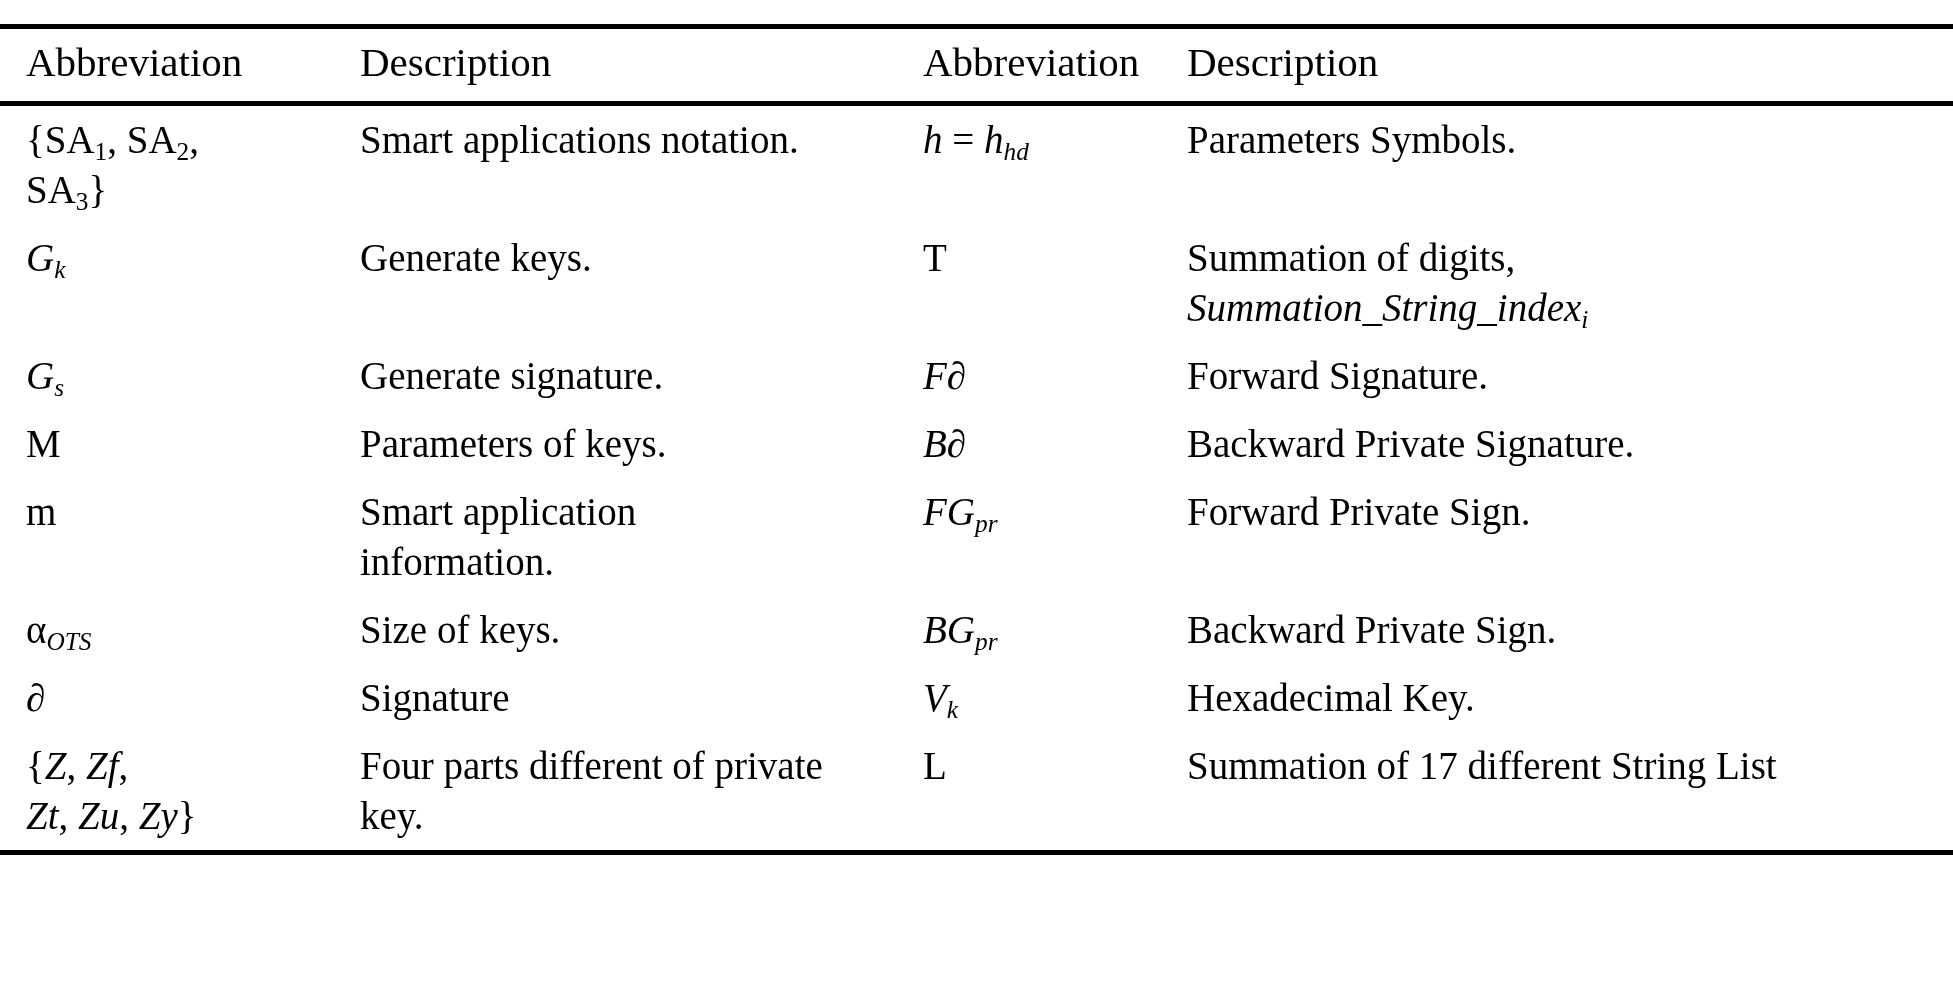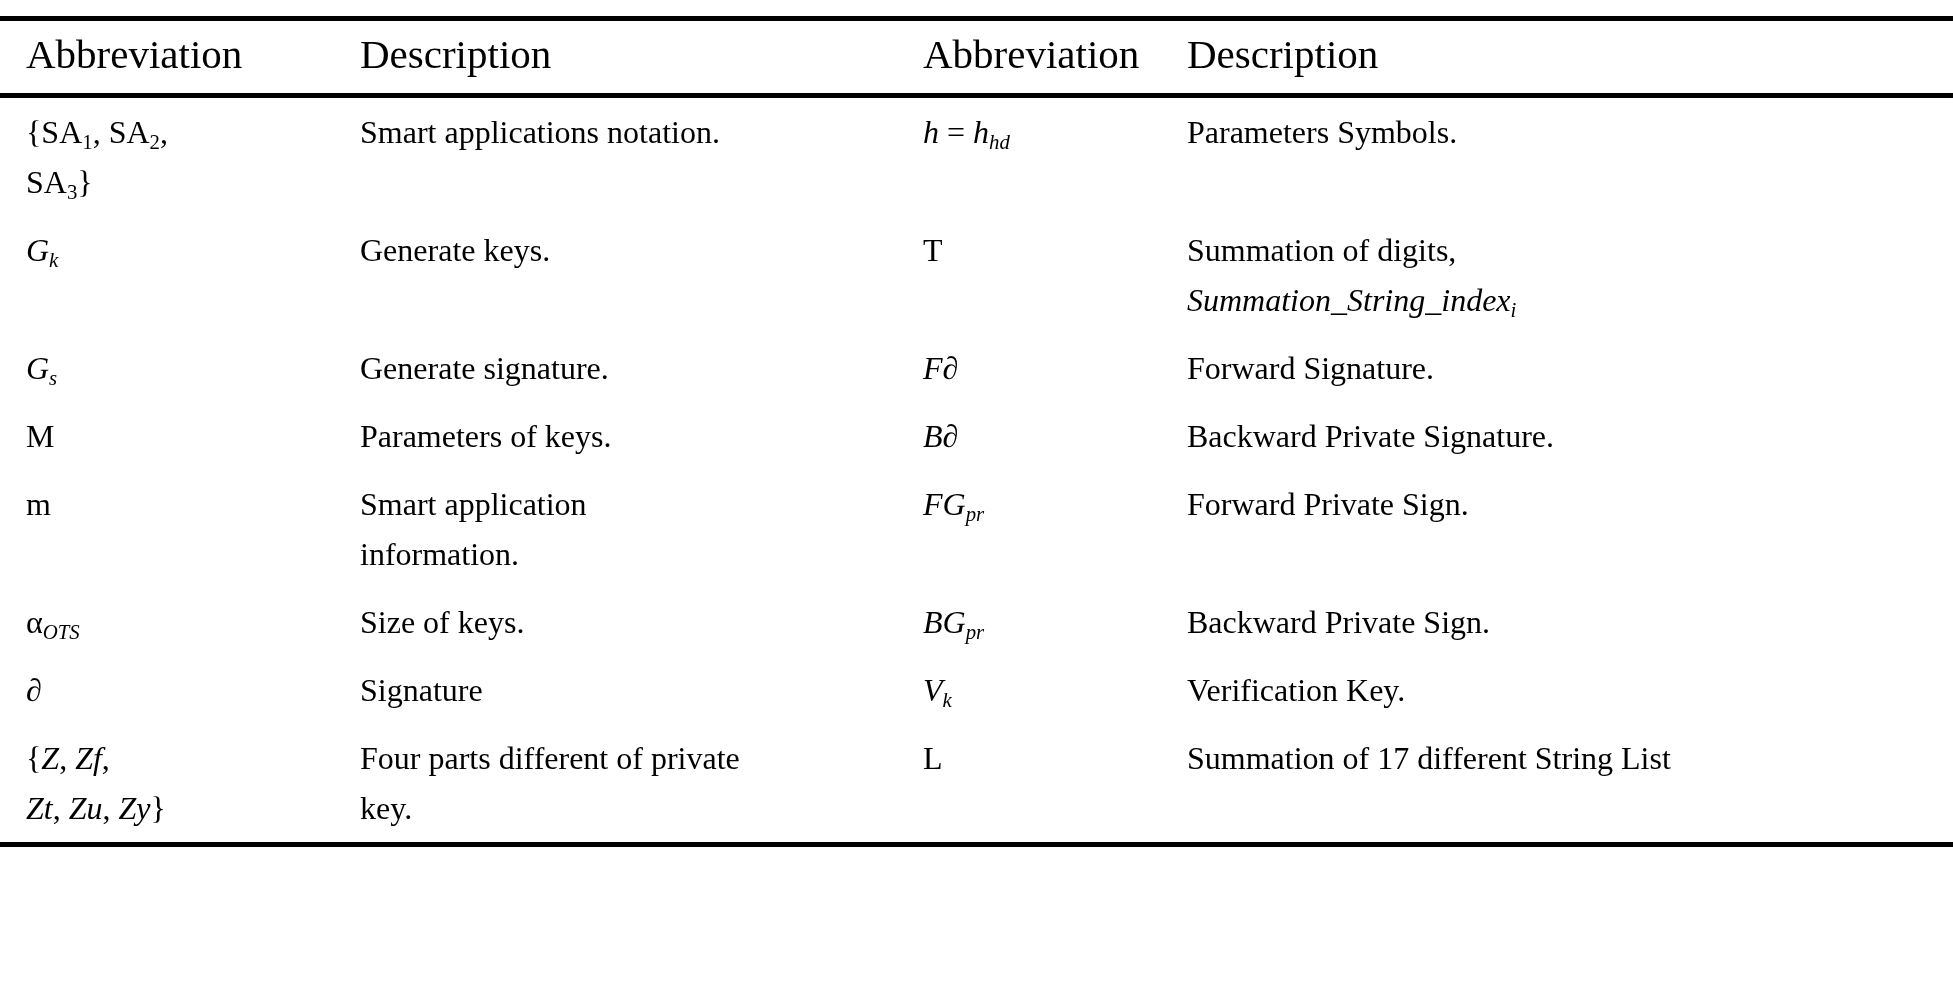--- a/index.html
+++ b/index.html
@@ -5,21 +5,21 @@
   html, body { margin: 0; padding: 0; background: #ffffff; }
   body {
     width: 1953px; height: 988px;
     font-family: "Liberation Serif", "DejaVu Serif", serif;
     color: #000000;
     overflow: hidden;
   }
   .sheet {
     box-sizing: border-box;
     width: 1924px; height: 988px;
-    padding-top: 16px;
+    padding-top: 24px;
     background: #ffffff;
   }
   table.abbrev {
     border-collapse: collapse;
     table-layout: fixed;
     width: 1953px;
     border-top: 5px solid #000000;
     border-bottom: 5px solid #000000;
   }
   col.c1 { width: 360px; }
@@ -30,21 +30,21 @@
     font-weight: normal;
     text-align: left;
     font-size: 41px;
     line-height: 50px;
     padding: 8px 0 14px 0;
     border-bottom: 5px solid #000000;
     white-space: nowrap;
     overflow: visible;
   }
   td {
-    font-size: 32px;
+    font-size: 39px;
     line-height: 50px;
     vertical-align: top;
     padding: 9px 0 9px 0;
   }
   th.first, td.first { padding-left: 26px; }
   sub {
     font-size: 65%;
     line-height: 0;
     vertical-align: -0.28em;
   }
@@ -103,21 +103,21 @@
         <tr>
           <td class="first"><span>α</span><sub class="it">OTS</sub></td>
           <td><span>Size of keys.</span></td>
           <td><span class="it">BG</span><sub class="it">pr</sub></td>
           <td><span>Backward Private Sign.</span></td>
         </tr>
         <tr>
           <td class="first"><span>∂</span></td>
           <td><span>Signature</span></td>
           <td><span class="it">V</span><sub class="it">k</sub></td>
-          <td><span>Verification Key.</span></td>
+          <td><span>Hexadecimal Key.</span></td>
         </tr>
         <tr>
           <td class="first"><span>{</span><span class="it">Z</span><span>, </span><span class="it">Zf</span><span>,</span><br><span class="it">Zt</span><span>, </span><span class="it">Zu</span><span>, </span><span class="it">Zy</span><span>}</span></td>
           <td><span>Four parts different of private</span><br><span>key.</span></td>
           <td><span>L</span></td>
           <td><span>Summation of 17 different String List</span></td>
         </tr>
       </tbody>
   </table>
 </div>

